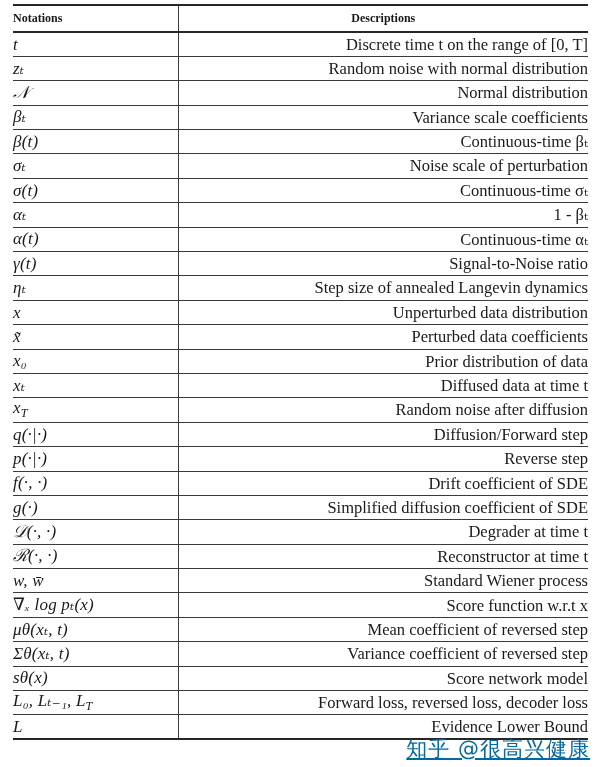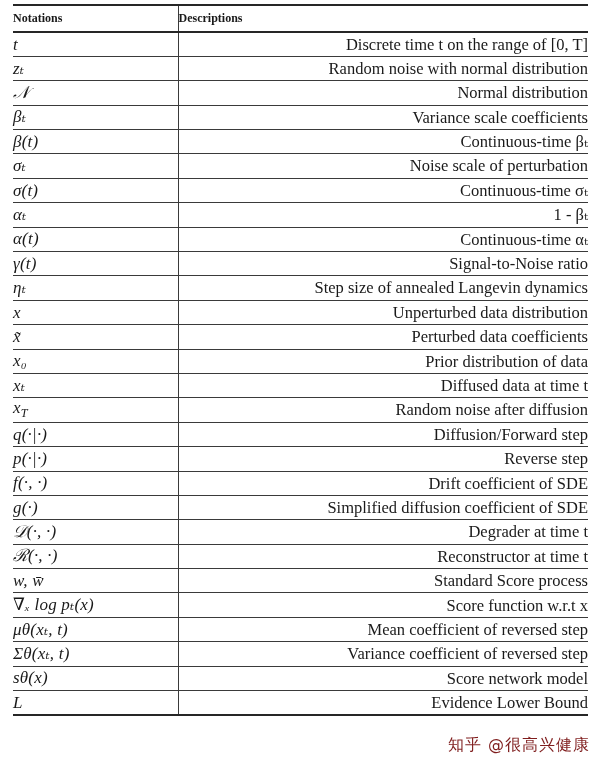--- a/index.html
+++ b/index.html
@@ -57,21 +57,21 @@
   table.notation-table tbody tr:last-child td {
     border-bottom: 2.2px solid #262626;
   }
 
   
   td.cell-notation, th.cell-notation {
     border-right: 1.3px solid #3a3a3a;
   }
 
   th.cell-notation { text-align: left; padding-left: 32px; }
-  th.cell-desc     { text-align: left; padding-left: 35px; font-family: Liberation Serif, serif; }
+  th.cell-desc     { text-align: center; padding-left: 35px; font-family: Liberation Serif, serif; }
 
   td.cell-notation {
     text-align: left;
     padding-left: 30px;
     white-space: nowrap;
   }
   td.cell-desc {
     text-align: right;
     padding-left: 35px;
     white-space: nowrap;
@@ -84,25 +84,26 @@
     font-size: 17px;
     letter-spacing: 0.2px;
   }
 
   
   #watermark {
     position: absolute;
     right: 10px;
     top: 735px;
     font-family: "DejaVu Sans", sans-serif;
-    font-size: 16px;
-    color: #7f1d1d;
+    font-size: 21px;
+    color: #0369a1;
     letter-spacing: 1px;
     white-space: nowrap;
     pointer-events: none;
+    text-decoration: underline;
   }
 </style>
 </head>
 <body>
 
 <div id="notation-table-wrap">
   <table class="notation-table">
     <colgroup>
       <col class="col-notation">
       <col class="col-desc">
@@ -197,37 +198,41 @@
         <tr>
           <td class="cell-notation"><span class="mathy">𝒟(·, ·)</span></td>
           <td class="cell-desc">Degrader at time t</td>
         </tr>
         <tr>
           <td class="cell-notation"><span class="mathy">ℛ(·, ·)</span></td>
           <td class="cell-desc">Reconstructor at time t</td>
         </tr>
         <tr>
           <td class="cell-notation"><span class="mathy">w, w̄</span></td>
-          <td class="cell-desc">Standard Score process</td>
+          <td class="cell-desc">Standard Wiener process</td>
         </tr>
         <tr>
           <td class="cell-notation"><span class="mathy">∇ₓ log pₜ(x)</span></td>
           <td class="cell-desc">Score function w.r.t x</td>
         </tr>
         <tr>
           <td class="cell-notation"><span class="mathy">μθ(xₜ, t)</span></td>
           <td class="cell-desc">Mean coefficient of reversed step</td>
         </tr>
         <tr>
           <td class="cell-notation"><span class="mathy">Σθ(xₜ, t)</span></td>
           <td class="cell-desc">Variance coefficient of reversed step</td>
         </tr>
         <tr>
           <td class="cell-notation"><span class="mathy">sθ(x)</span></td>
           <td class="cell-desc">Score network model</td>
+        </tr>
+        <tr>
+          <td class="cell-notation"><span class="mathy">L₀, Lₜ₋₁, L<sub style="font-size: 0.72em;">T</sub></span></td>
+          <td class="cell-desc">Forward loss, reversed loss, decoder loss</td>
         </tr>
         <tr>
           <td class="cell-notation"><span class="mathy">L</span></td>
           <td class="cell-desc">Evidence Lower Bound</td>
         </tr>
       </tbody>
   </table>
 </div>
 
 <div id="watermark">知乎 @很高兴健康</div>

